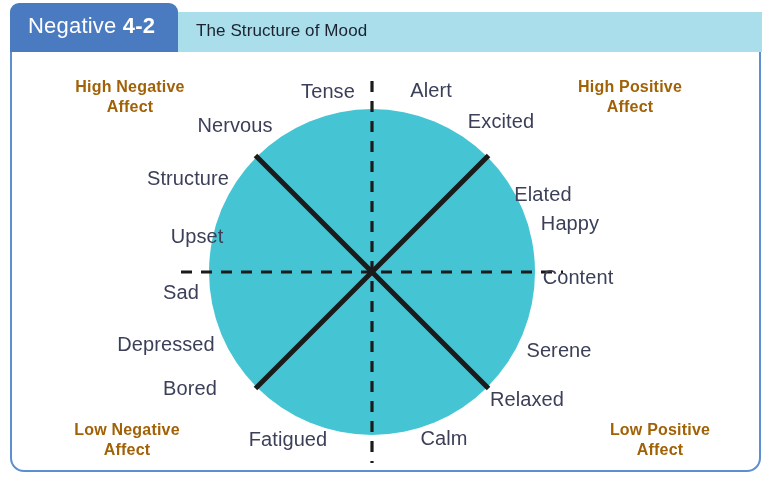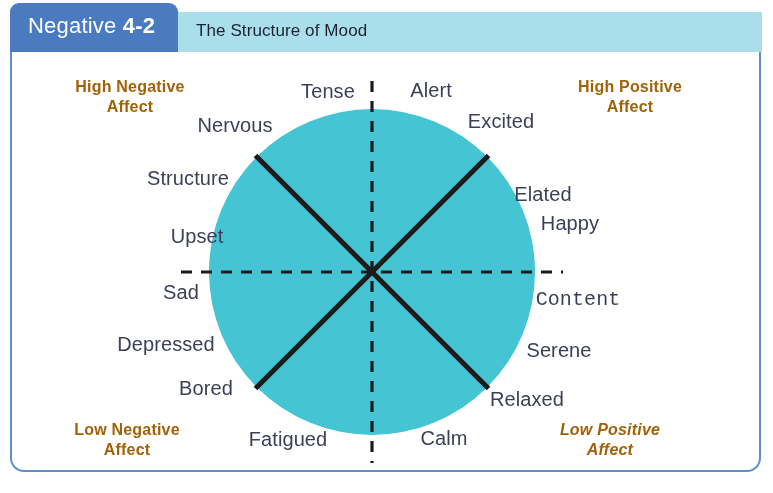--- a/index.html
+++ b/index.html
@@ -133,38 +133,38 @@
   <div id="label-layer">
       <div class="lbl" style="left: 328px; top: 91px;">Tense</div>
       <div class="lbl" style="left: 431px; top: 90px;">Alert</div>
       <div class="lbl" style="left: 235px; top: 125px;">Nervous</div>
       <div class="lbl" style="left: 501px; top: 121px;">Excited</div>
       <div class="lbl" style="left: 188px; top: 178px;">Structure</div>
       <div class="lbl" style="left: 543px; top: 167px; margin-top: 27px;">Elated</div>
       <div class="lbl" style="left: 177px; top: 236px; margin-left: 20px;">Upset</div>
       <div class="lbl" style="left: 570px; top: 223px;">Happy</div>
       <div class="lbl" style="left: 181px; top: 292px;">Sad</div>
-      <div class="lbl" style="left: 578px; top: 299px; font-family: Liberation Mono, monospace;">Content</div>
+      <div class="lbl" style="left: 578px; top: 277px;">Content</div>
       <div class="lbl" style="left: 166px; top: 344px;">Depressed</div>
       <div class="lbl" style="left: 559px; top: 350px;">Serene</div>
-      <div class="lbl" style="left: 206px; top: 388px;">Bored</div>
+      <div class="lbl" style="left: 190px; top: 388px;">Bored</div>
       <div class="lbl" style="left: 527px; top: 399px;">Relaxed</div>
       <div class="lbl" style="left: 288px; top: 439px;">Fatigued</div>
       <div class="lbl" style="left: 444px; top: 438px;">Calm</div>
       <div class="corner" style="left: 130px; top: 97px;">
         <div>High Negative</div>
         <div>Affect</div>
       </div>
       <div class="corner" style="left: 630px; top: 97px;">
         <div>High Positive</div>
         <div>Affect</div>
       </div>
       <div class="corner" style="left: 127px; top: 440px;">
         <div>Low Negative</div>
         <div>Affect</div>
       </div>
-      <div class="corner" style="left: 610px; top: 440px; font-style: italic;">
+      <div class="corner" style="left: 660px; top: 440px;">
         <div>Low Positive</div>
         <div>Affect</div>
       </div>
     </div>
 
 </div>
 
 </body></html>

